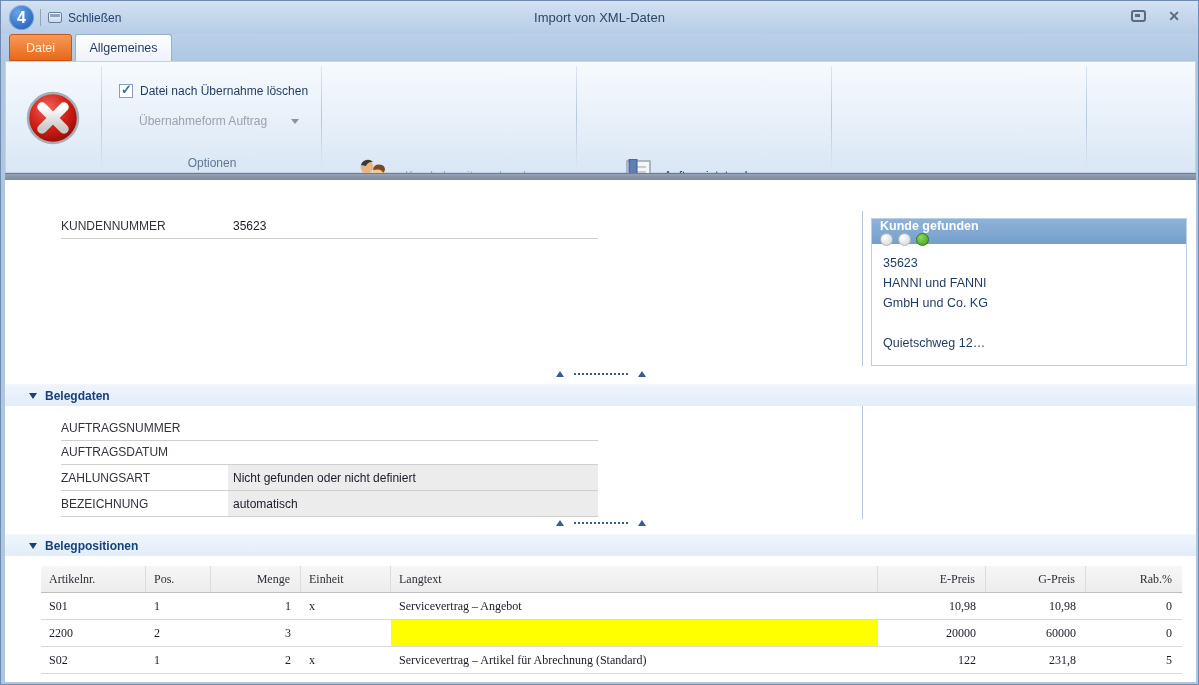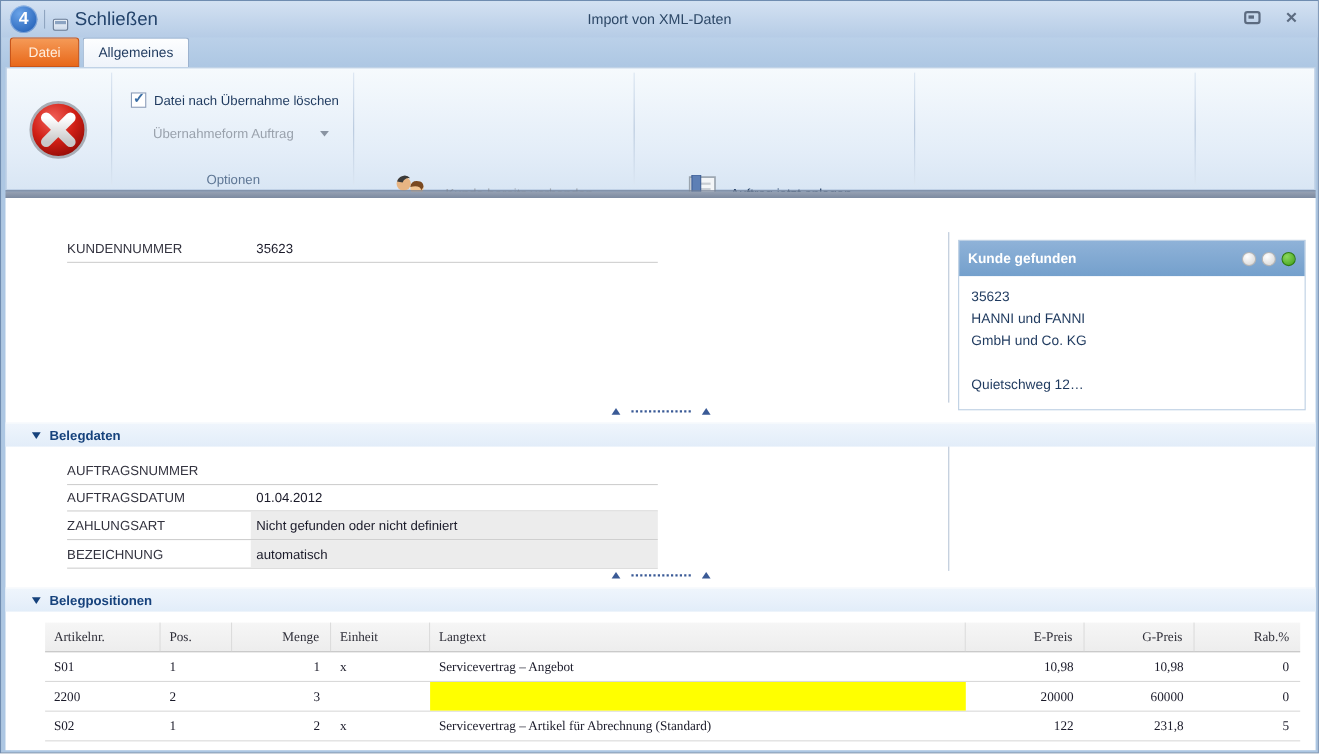--- a/index.html
+++ b/index.html
@@ -13,22 +13,22 @@
   }
 
   
   .titlebar { position:absolute; left:0; top:0; width:100%; height:33px;
     background:linear-gradient(#d3e1f2, #b6cce6); }
   .logo { position:absolute; left:8px; top:4px; width:25px; height:25px; border-radius:50%;
     background:radial-gradient(circle at 35% 30%, #6aa3e8, #2f6cc0 70%);
     color:#fff; font-weight:bold; font-size:16px; text-align:center; line-height:25px;
     box-shadow:inset 0 0 0 1px rgba(255,255,255,.35); }
   .qat-sep { position:absolute; left:39px; top:8px; width:1px; height:17px; background:#8fa5c0; }
-  .qat { position:absolute; left:47px; top:6px; height:21px; display:flex; align-items:flex-end; gap:6px;
-    color:#23436b; font-size:17px; cursor:default; }
+  .qat { position:absolute; left:47px; top:6px; height:21px; display:flex; align-items:center; gap:6px;
+    color:#23436b; font-size:12px; cursor:default; }
   .win-icon { display:inline-block; width:14px; height:11px; border:1px solid #6b7c95;
     border-radius:2px; background:linear-gradient(#f2f6fb,#ccd9ea); position:relative; }
   .win-icon::after { content:""; position:absolute; left:1px; right:1px; top:1px; height:3px;
     background:#8ba3c2; }
   .title-text { position:absolute; left:0; right:0; top:9px; text-align:center;
     color:#2c4766; font-size:13px; }
   .win-controls { position:absolute; right:18px; top:8px; display:flex; gap:22px; align-items:center; }
   .btn-restore { width:15px; height:12px; border:2px solid #5c6b80; border-radius:3px; position:relative; }
   .btn-restore::after { content:""; position:absolute; left:2px; top:2px; width:5px; height:3px;
     background:#5c6b80; }
@@ -94,21 +94,21 @@
 
   .splitter { position:absolute; left:0; width:100%; height:12px; display:flex;
     align-items:center; justify-content:center; gap:10px; cursor:row-resize; }
   .spl-tri { width:0; height:0; border-left:4px solid transparent; border-right:4px solid transparent;
     border-bottom:6px solid #3a5a96; }
   .spl-dots { width:54px; height:0; border-bottom:2px dotted #3a5a96; }
 
   
   .panel { position:absolute; left:866px; top:38px; width:316px; border:1px solid #bccfe3; background:#fff; }
   .panel-header { height:25px; background:linear-gradient(#8fb2d8,#74a0cc);
-    display:flex; align-items:center; padding:16px 8px; }
+    display:flex; align-items:flex-start; padding:0 8px;flex-direction:column; }
   .panel-title { color:#fff; font-weight:bold; font-size:12.5px; flex:1; }
   .lights { display:flex; gap:5px; }
   .light { width:13px; height:13px; border-radius:50%; }
   .light.grey { background:radial-gradient(circle at 35% 30%, #ffffff, #d2d2d2); border:1px solid #b5b5b5; }
   .light.green { background:radial-gradient(circle at 35% 30%, #8bd95e, #3f9e17); border:1px solid #2f7d10; }
   .panel-body { padding:9px 8px 12px 11px; }
   .panel-line { height:20px; line-height:20px; color:#1f3a5f; font-size:12.5px; }
 
   
   .postable { position:absolute; left:36px; top:386px; width:1141px; font-size:12px; color:#1b1b2a; }
@@ -248,21 +248,20 @@
     <div class="band" style="top:204px">
       <span class="tri-down"></span>
       <span class="band-title">Belegdaten</span>
     </div>
 
     <div class="field-row" style="top:235px">
       <span class="field-label">AUFTRAGSNUMMER</span>
     </div>
     <div class="field-row" style="top:259px">
       <span class="field-label">AUFTRAGSDATUM</span>
-      <span class="field-value">01.04.2012</span>
     </div>
     <div class="field-row" style="top:285px">
       <span class="field-label">ZAHLUNGSART</span>
       <span class="field-value readonly">Nicht gefunden oder nicht definiert</span>
     </div>
     <div class="field-row" style="top:311px">
       <span class="field-label">BEZEICHNUNG</span>
       <span class="field-value readonly">automatisch</span>
     </div>
 

